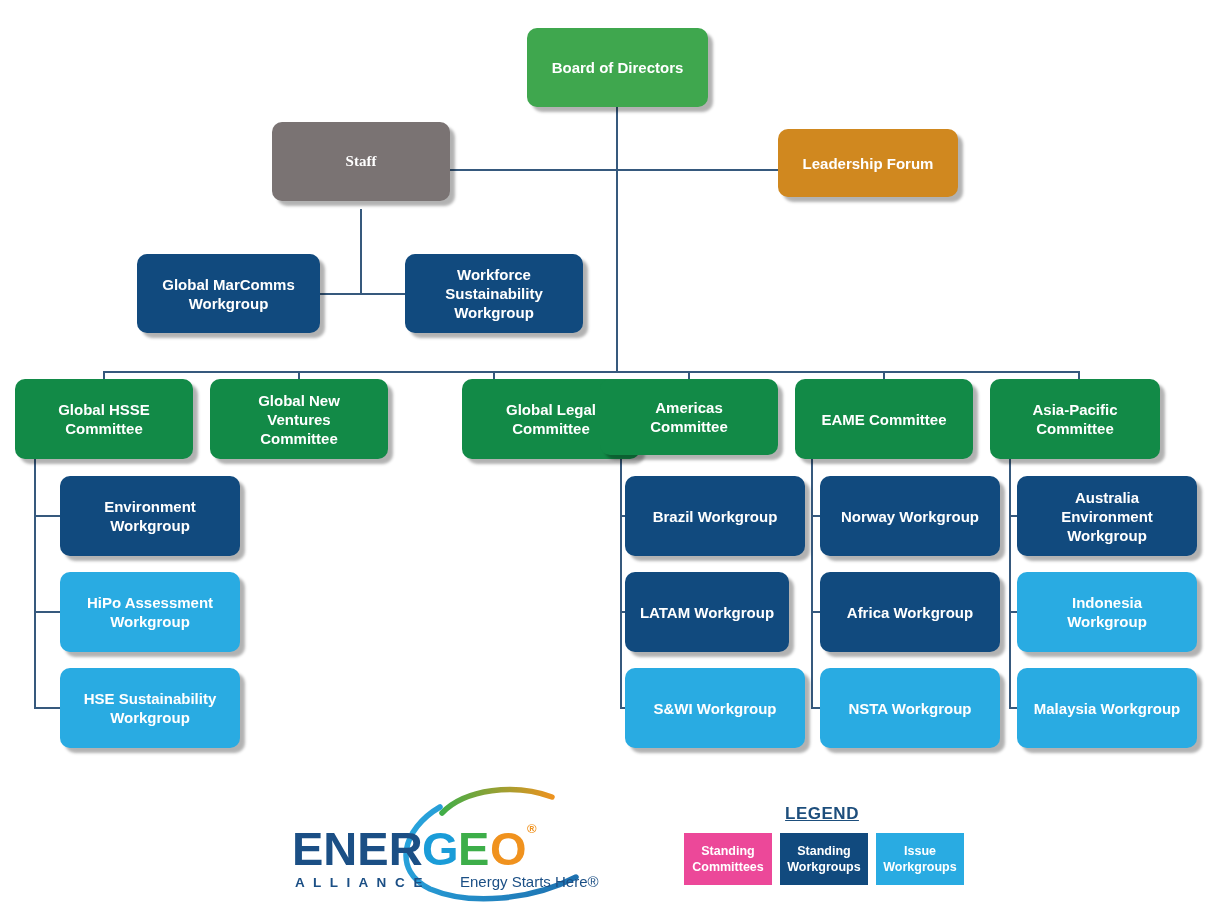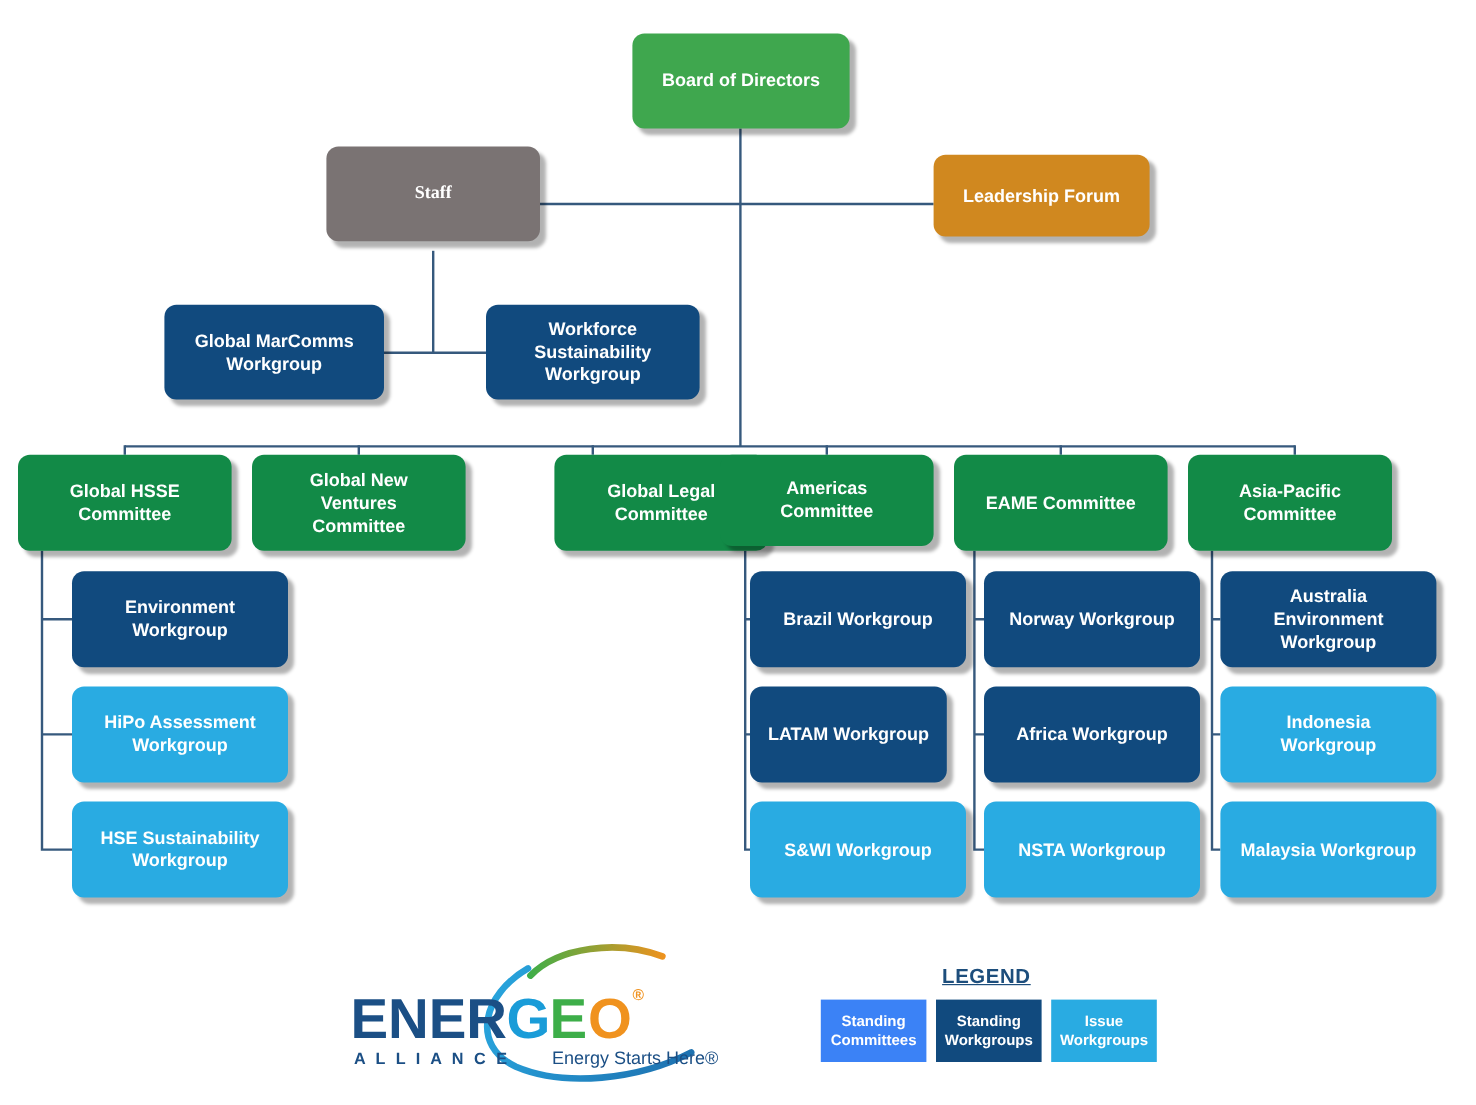--- a/index.html
+++ b/index.html
@@ -22,21 +22,21 @@
   .committee{padding:0 25px;}
   .board{padding:0 10px;}
   #legend-title{
     position:absolute;left:752px;top:804px;width:140px;text-align:center;
     color:#1d4e7c;font-weight:bold;font-size:17px;text-decoration:underline;letter-spacing:0.5px;
   }
   .legend-box{
     position:absolute;top:833px;width:88px;height:52px;display:flex;align-items:center;justify-content:center;
     text-align:center;color:#fff;font-weight:bold;font-size:12.5px;line-height:16px;box-sizing:border-box;padding:2px 4px;
   }
-  #legend-0{left:684px;background:#3b82f6;}
+  #legend-0{left:684px;background:#ec4899;}
   #legend-1{left:780px;background:#114a7e;}
   #legend-2{left:876px;background:#29abe2;}
   #logo{position:absolute;left:280px;top:783px;}
 </style>
 </head>
 <body>
 
 <div id="canvas">
 
   <svg id="lines" width="1230" height="921" viewBox="0 0 1230 921">

